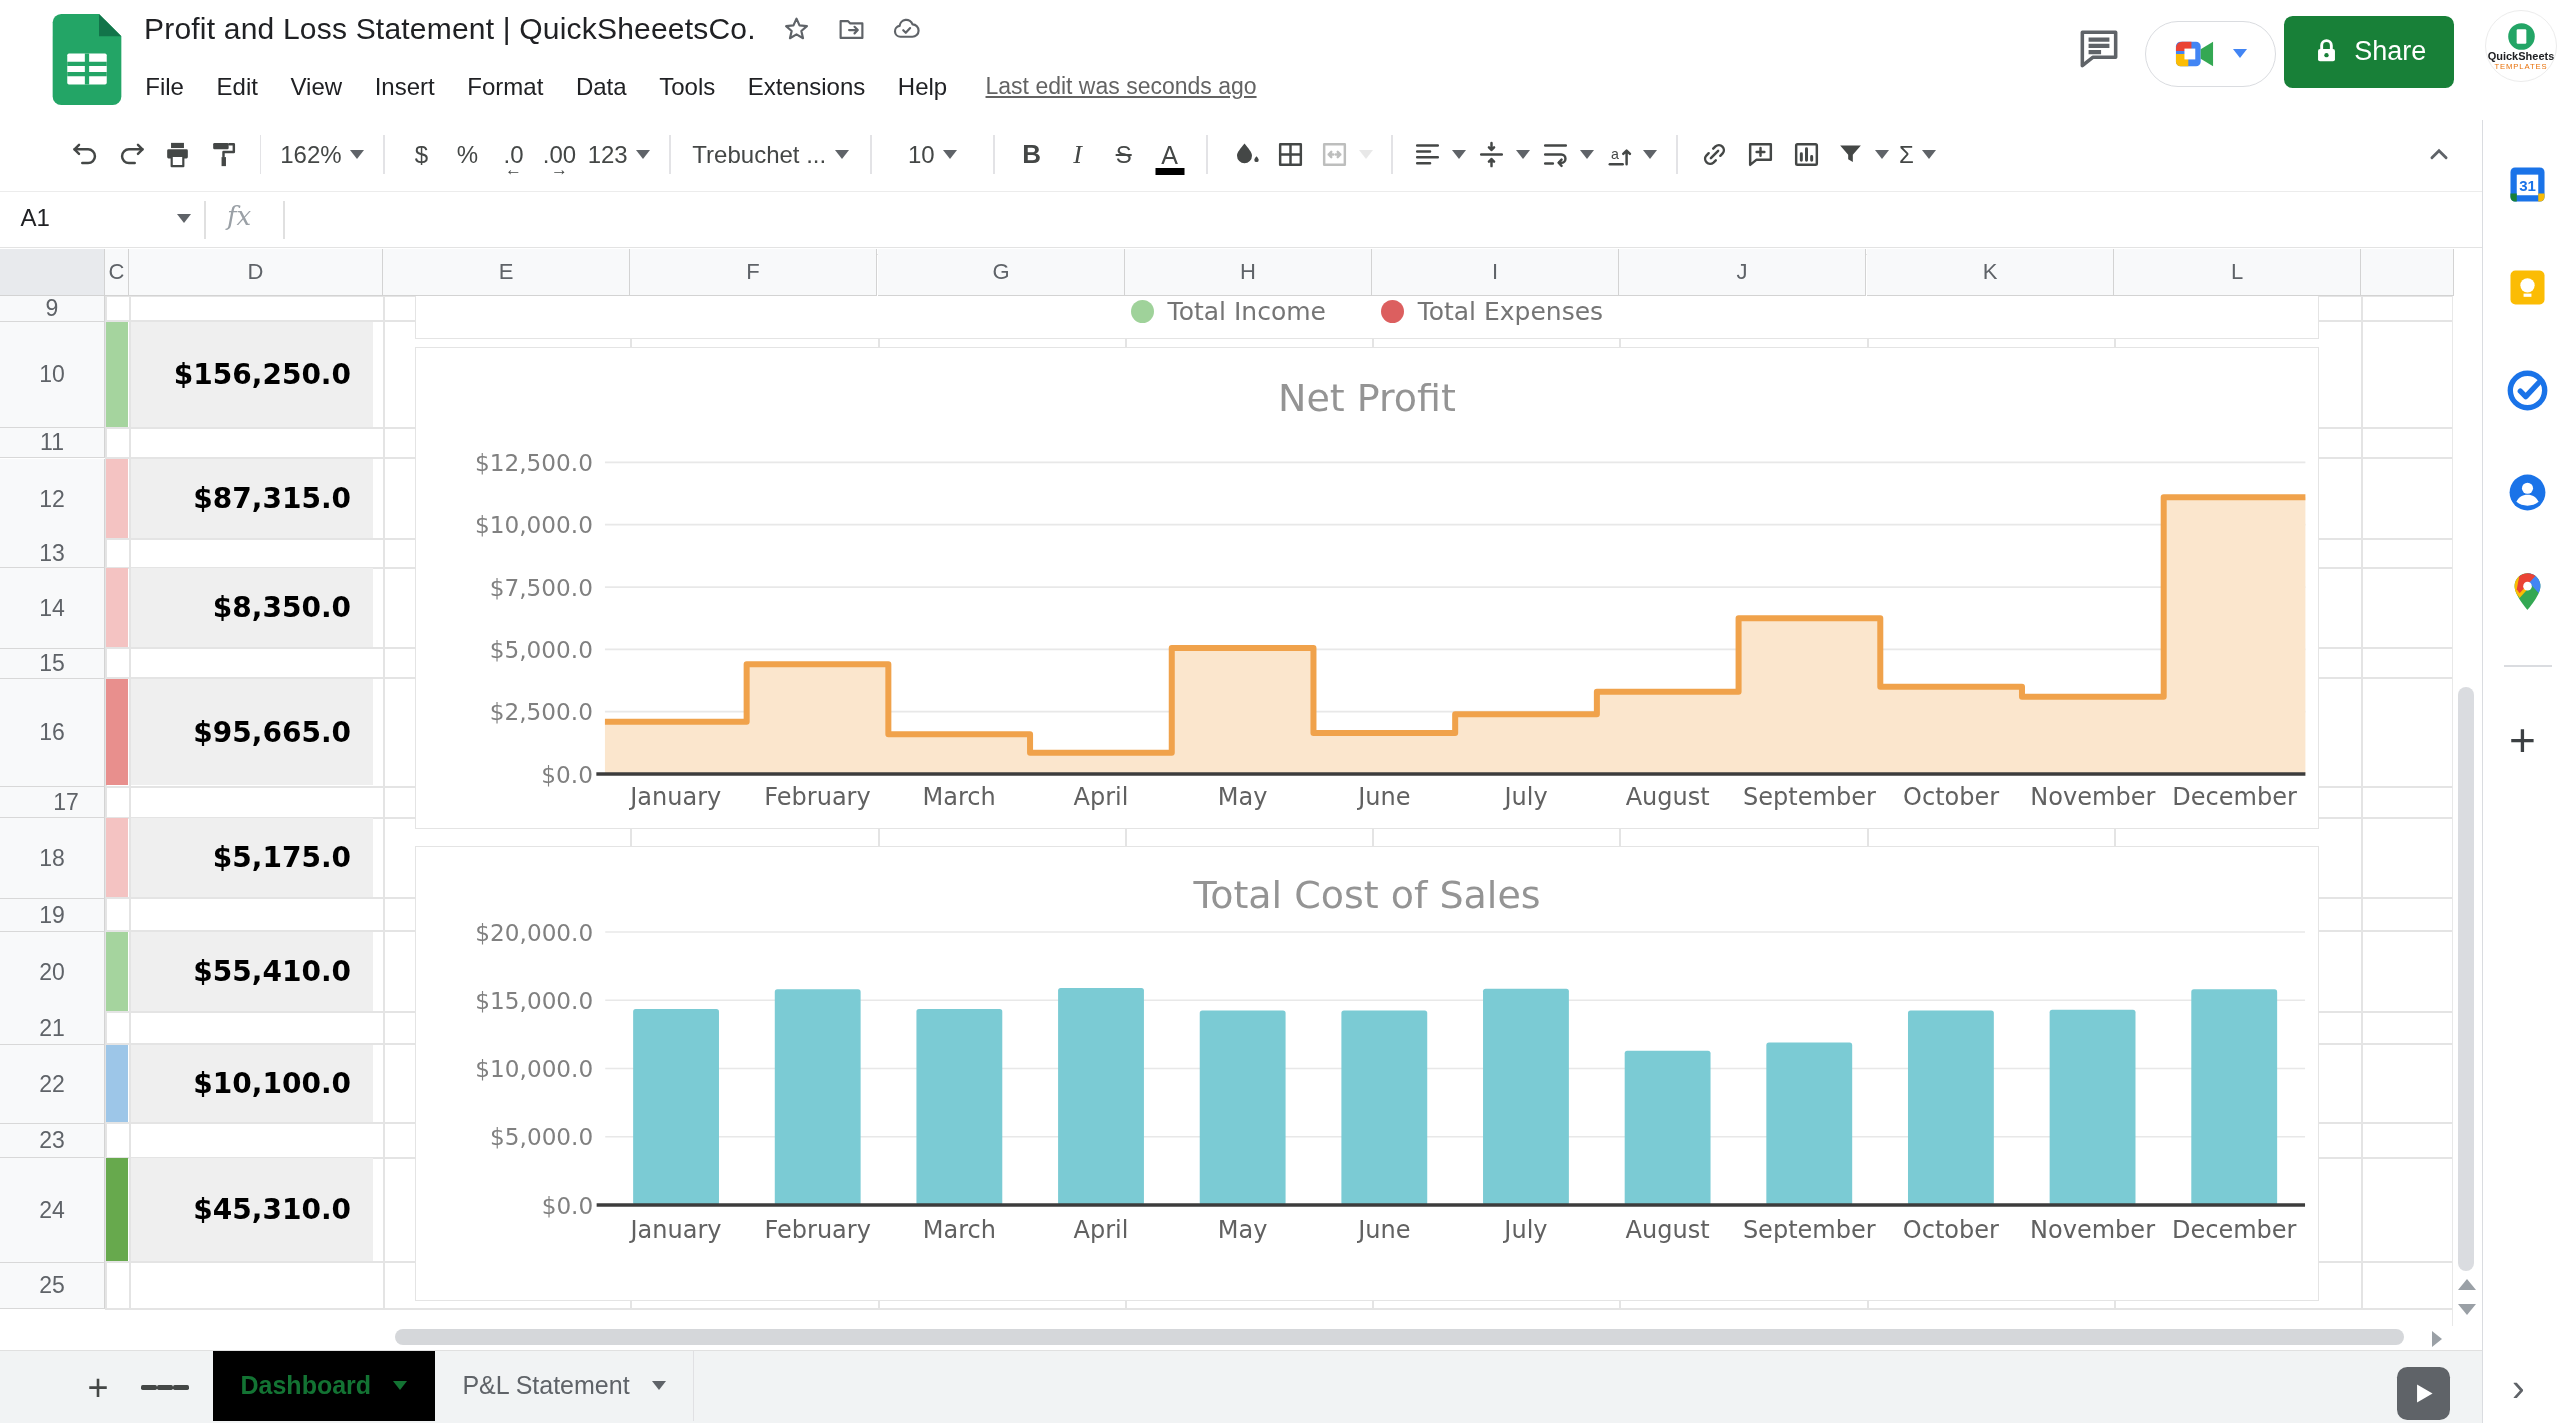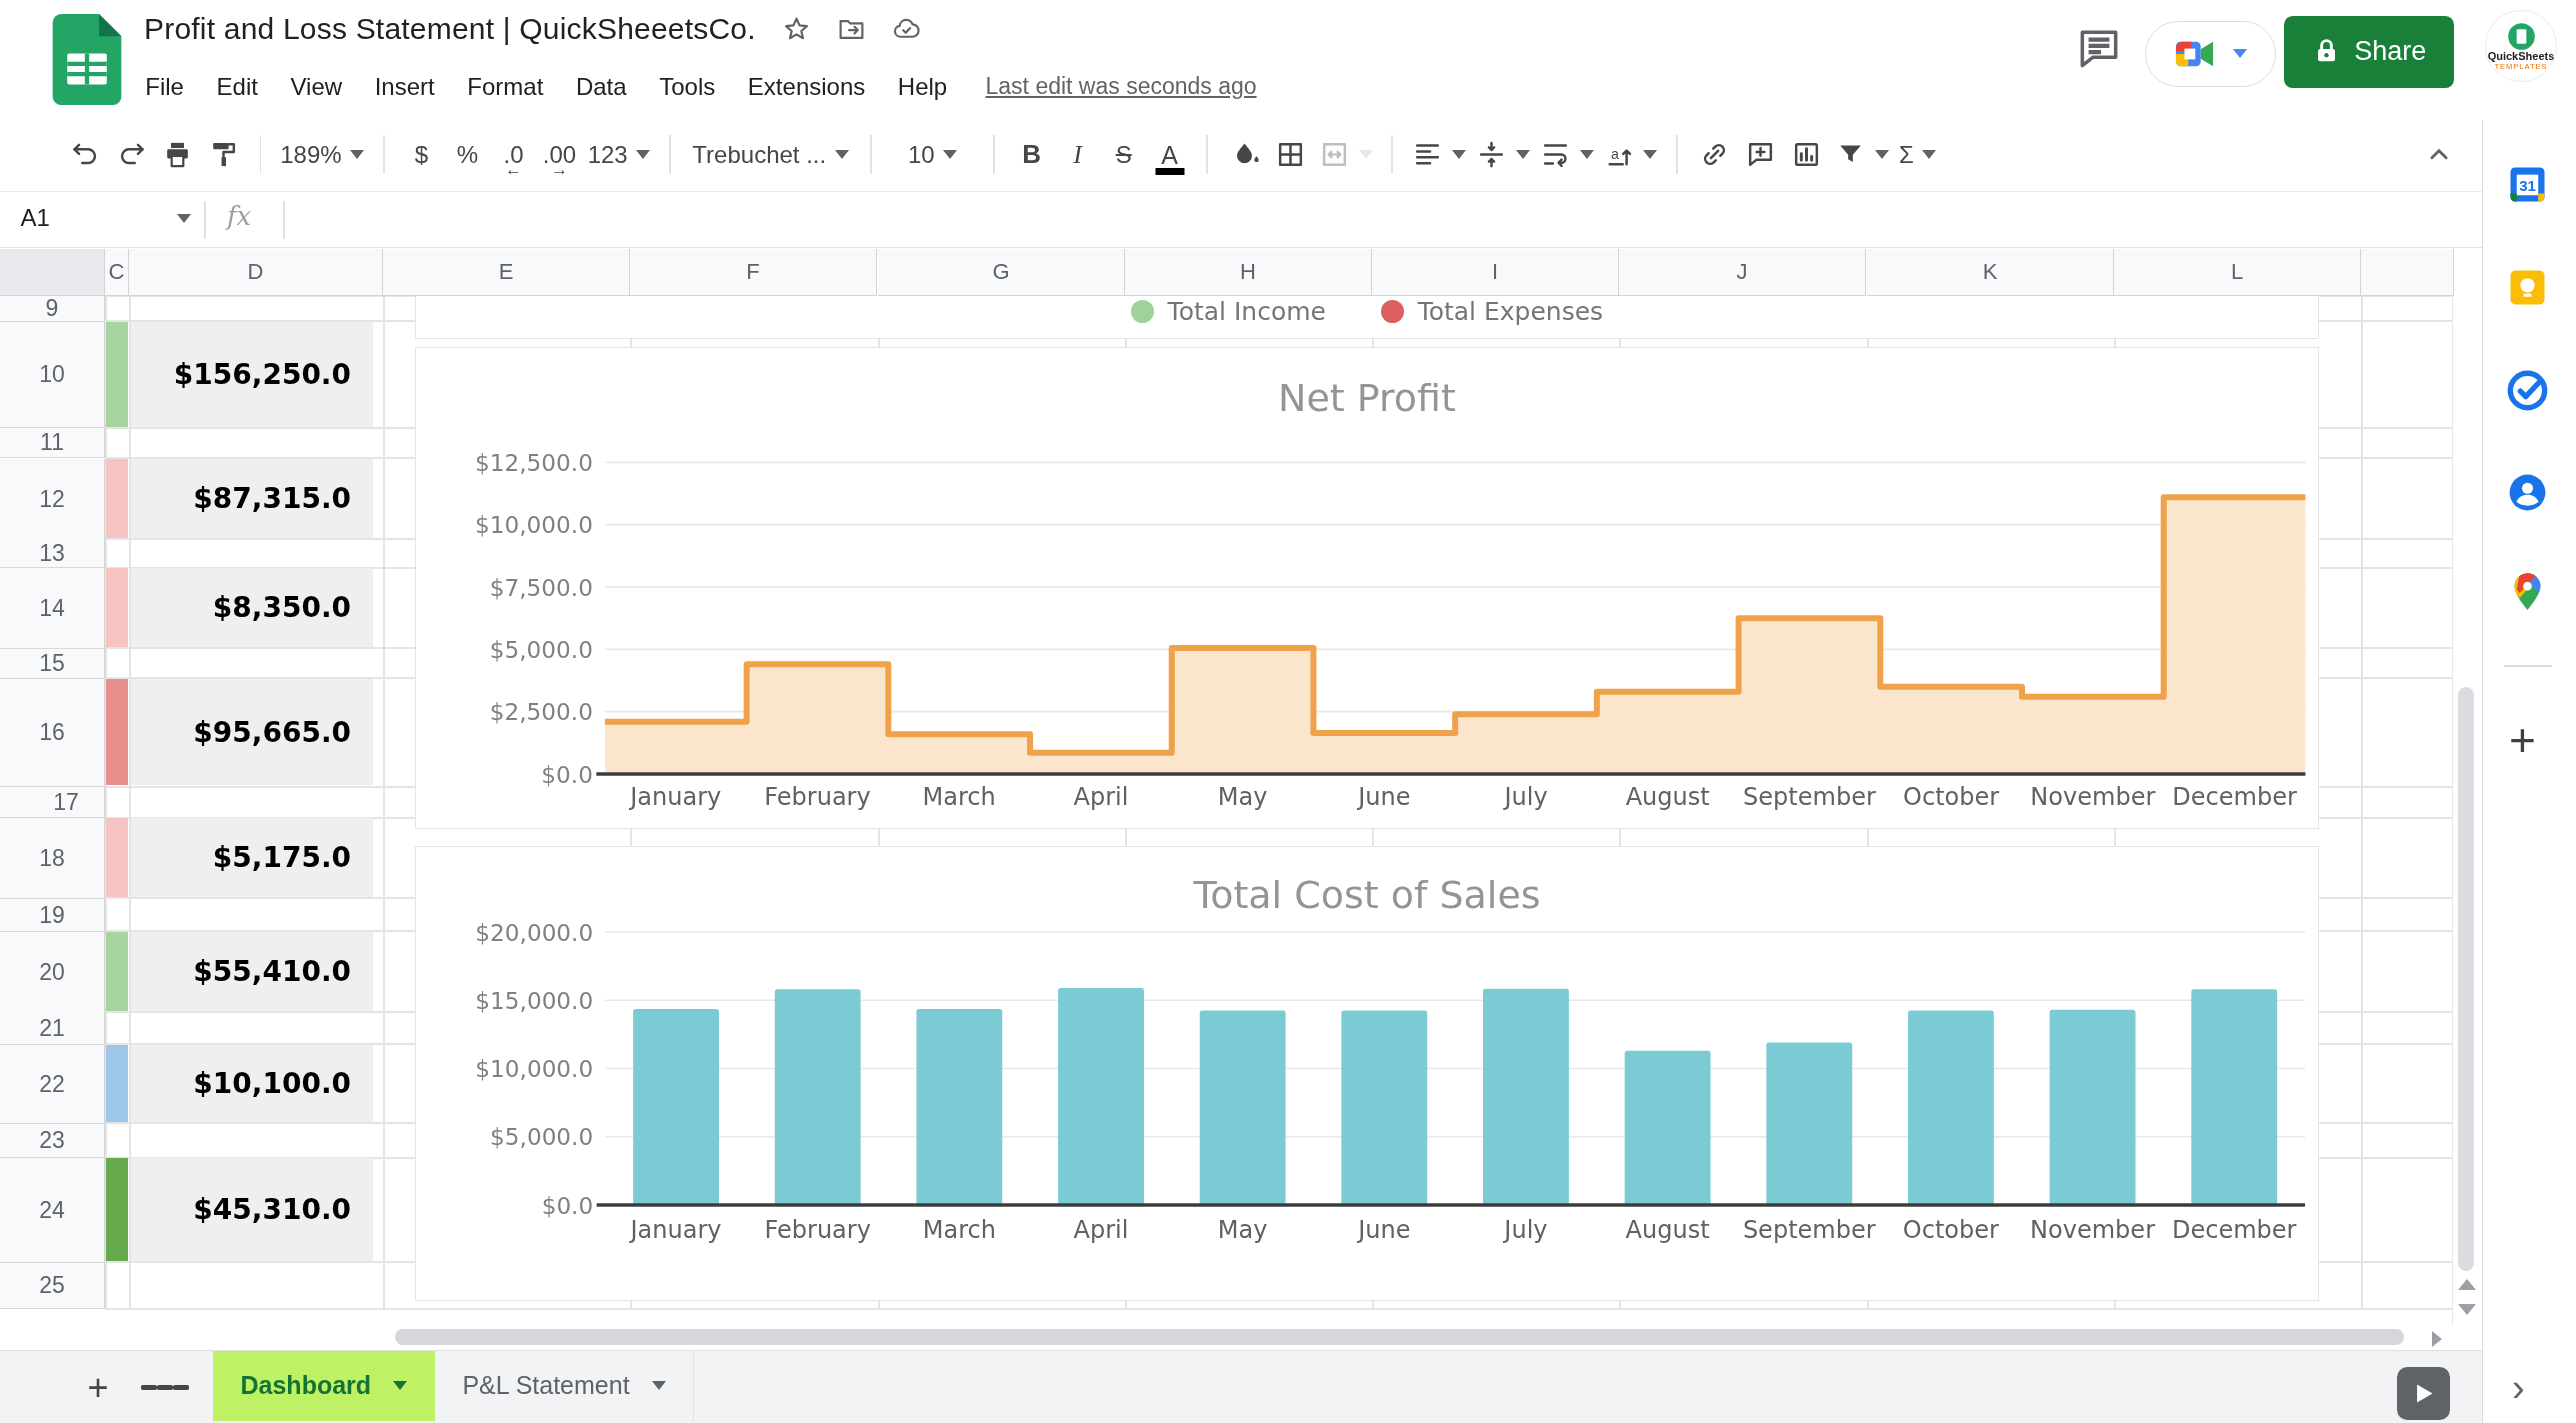--- a/index.html
+++ b/index.html
@@ -86,21 +86,21 @@
   .hscroll{position:absolute;left:0;top:1327px;width:2454px;height:22px;background:#fff;}
   .hthumb{position:absolute;left:395px;top:1329px;width:2009px;height:15.5px;background:#d5d7da;border-radius:8.6px;}
 
   
   .tabbar{position:absolute;left:0;top:1350px;width:2576px;height:74px;background:#f1f3f4;
           border-top:1.7px solid #e0e0e0;display:flex;align-items:center;box-sizing:border-box;}
   .tab-icon-btn{width:48px;height:48px;display:flex;align-items:center;justify-content:center;
                 font-size:36px;color:#444746;margin-left:0;}
   .sheet-tab{height:70px;display:flex;align-items:center;padding:0 27.5px;font-size:25px;color:#5f6368;gap:13.7px;
              border-right:1.7px solid #e0e0e3;box-sizing:border-box;}
-  .sheet-tab.active{background:#bef264;color:#137333;font-weight:700;border-right:none;}
+  .sheet-tab.active{background:#000000;color:#137333;font-weight:700;border-right:none;}
   .hamburger span{display:block;width:29px;height:4.3px;background:#444746;margin:3.4px 0;border-radius:1.7px;}
 
   .explore-btn{position:absolute;left:2397px;top:1367px;width:53px;height:53px;background:#5f6368;border-radius:10.3px;
                display:flex;align-items:center;justify-content:center;}
 
   
   .sidepanel{position:absolute;left:2482px;top:120px;width:94px;height:1303px;background:#fff;
              border-left:1.7px solid #dadce0;box-sizing:border-box;}
   .side-icon{position:absolute;left:24px;width:43px;height:43px;}
   .side-divider{position:absolute;left:20.6px;width:48px;height:1.7px;background:#dadce0;}
@@ -221,21 +221,21 @@
         <span>
           <svg viewBox="0 0 24 24" width="31" height="31" fill="none" stroke="#444746" stroke-width="1.9" stroke-linecap="round" stroke-linejoin="round">
             <rect x="4" y="3" width="12" height="5" rx="1" fill="#444746" stroke="none"></rect>
             <path d="M16.5 4H20v6h-8v3.5"></path>
             <rect x="10.5" y="14" width="3.4" height="7" fill="#444746" stroke="none"></rect>
           </svg>
         </span>
       </div>
       <div class="t-sep"></div>
       <div class="tbtn textbtn">
-        <span>189%</span>
+        <span>162%</span>
         <span class="caret"></span>
       </div>
       <div class="t-sep"></div>
       <div class="tbtn textbtn">
         <span>$</span>
       </div>
       <div class="tbtn textbtn">
         <span>%</span>
       </div>
       <div class="tbtn textbtn">

